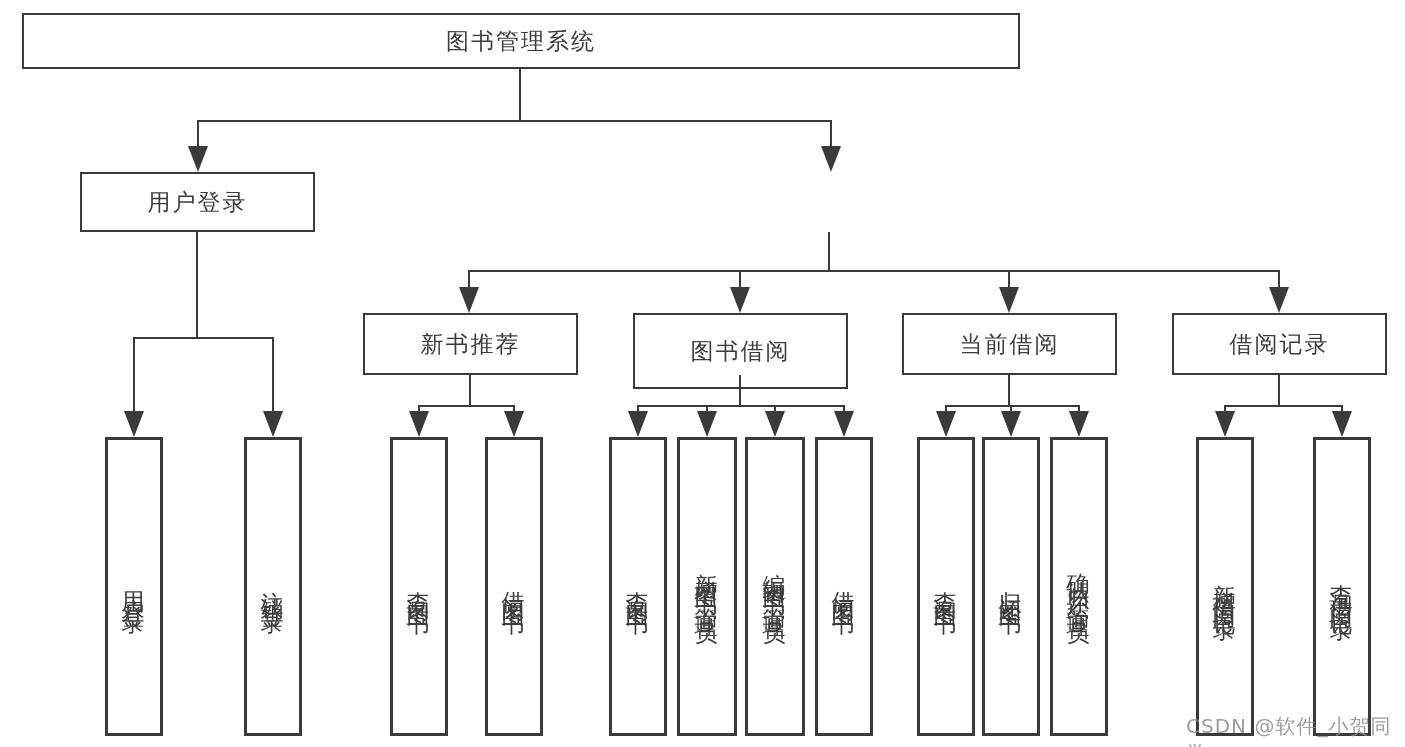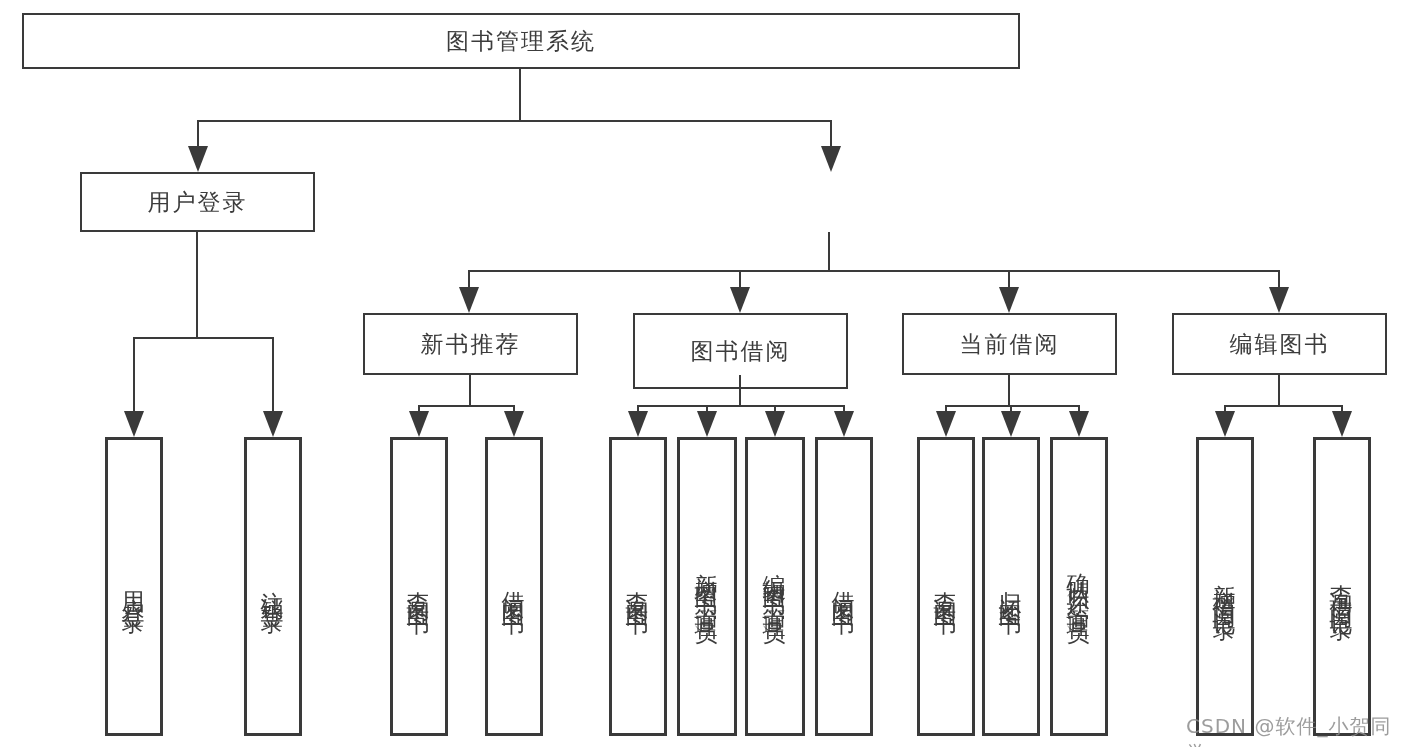--- a/index.html
+++ b/index.html
@@ -59,21 +59,21 @@
   <div class="vline" style="left:739px;top:270px;height:22px;"></div>
   <div class="ahead" style="left:730px;top:287px;"></div>
   <div class="vline" style="left:1008px;top:270px;height:22px;"></div>
   <div class="ahead" style="left:999px;top:287px;"></div>
   <div class="vline" style="left:1278px;top:270px;height:22px;"></div>
   <div class="ahead" style="left:1269px;top:287px;"></div>
 
   <div class="box" style="left:363px;top:313px;width:215px;height:62px;text-align:right;">新书推荐</div>
   <div class="box" style="left:633px;top:313px;width:215px;height:76px;">图书借阅</div>
   <div class="box" style="left:902px;top:313px;width:215px;height:62px;font-family:Liberation Mono, monospace;">当前借阅</div>
-  <div class="box" style="left:1172px;top:313px;width:215px;height:62px;">编辑图书</div>
+  <div class="box" style="left:1172px;top:313px;width:215px;height:62px;">借阅记录</div>
 
   <div class="vline" style="left:469px;top:375px;height:30px;"></div>
   <div class="hline" style="left:418px;top:405px;width:97px;"></div>
   <div class="vline" style="left:418px;top:405px;height:12px;"></div>
   <div class="ahead" style="left:409px;top:411px;"></div>
   <div class="vline" style="left:513px;top:405px;height:12px;"></div>
   <div class="ahead" style="left:504px;top:411px;"></div>
 
   <div class="vline" style="left:739px;top:375px;height:30px;"></div>
   <div class="hline" style="left:637px;top:405px;width:207px;"></div>

